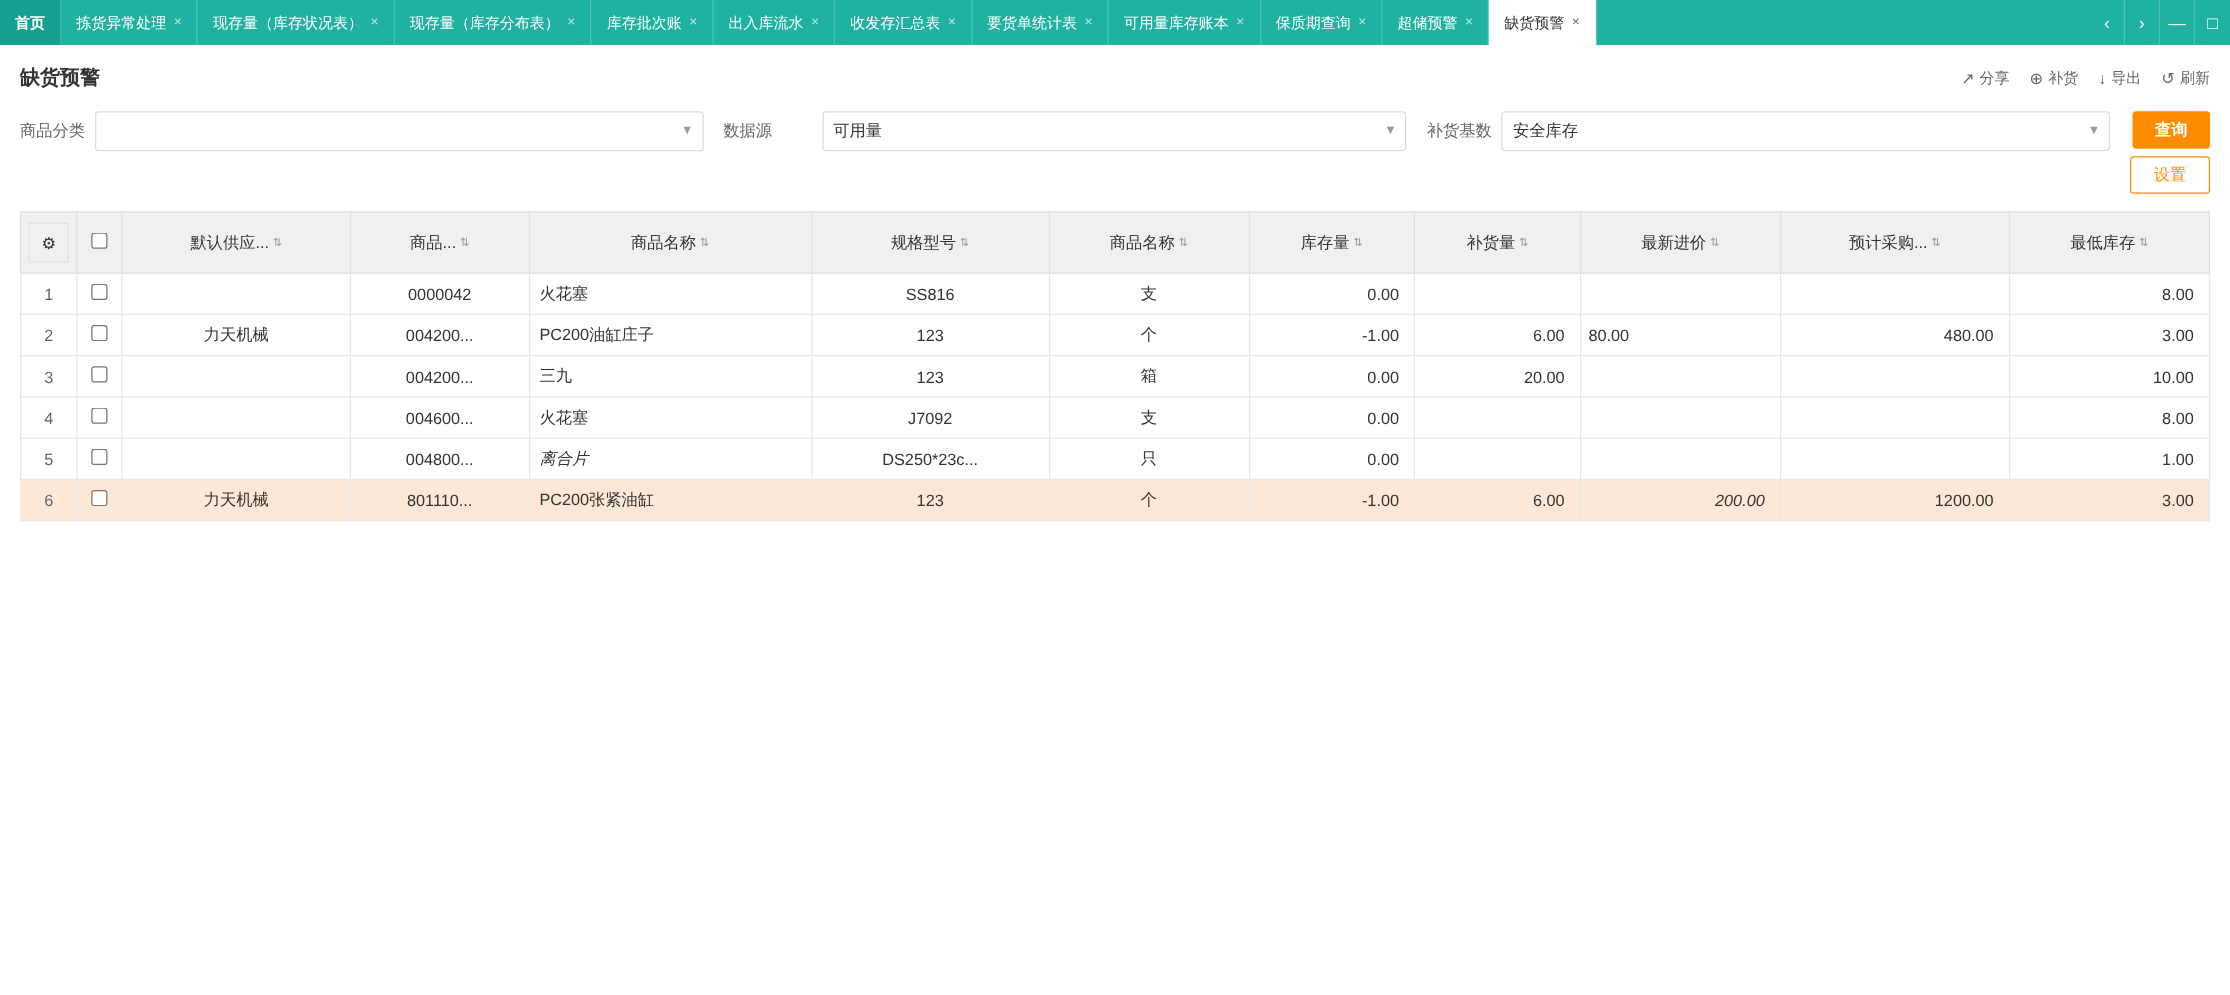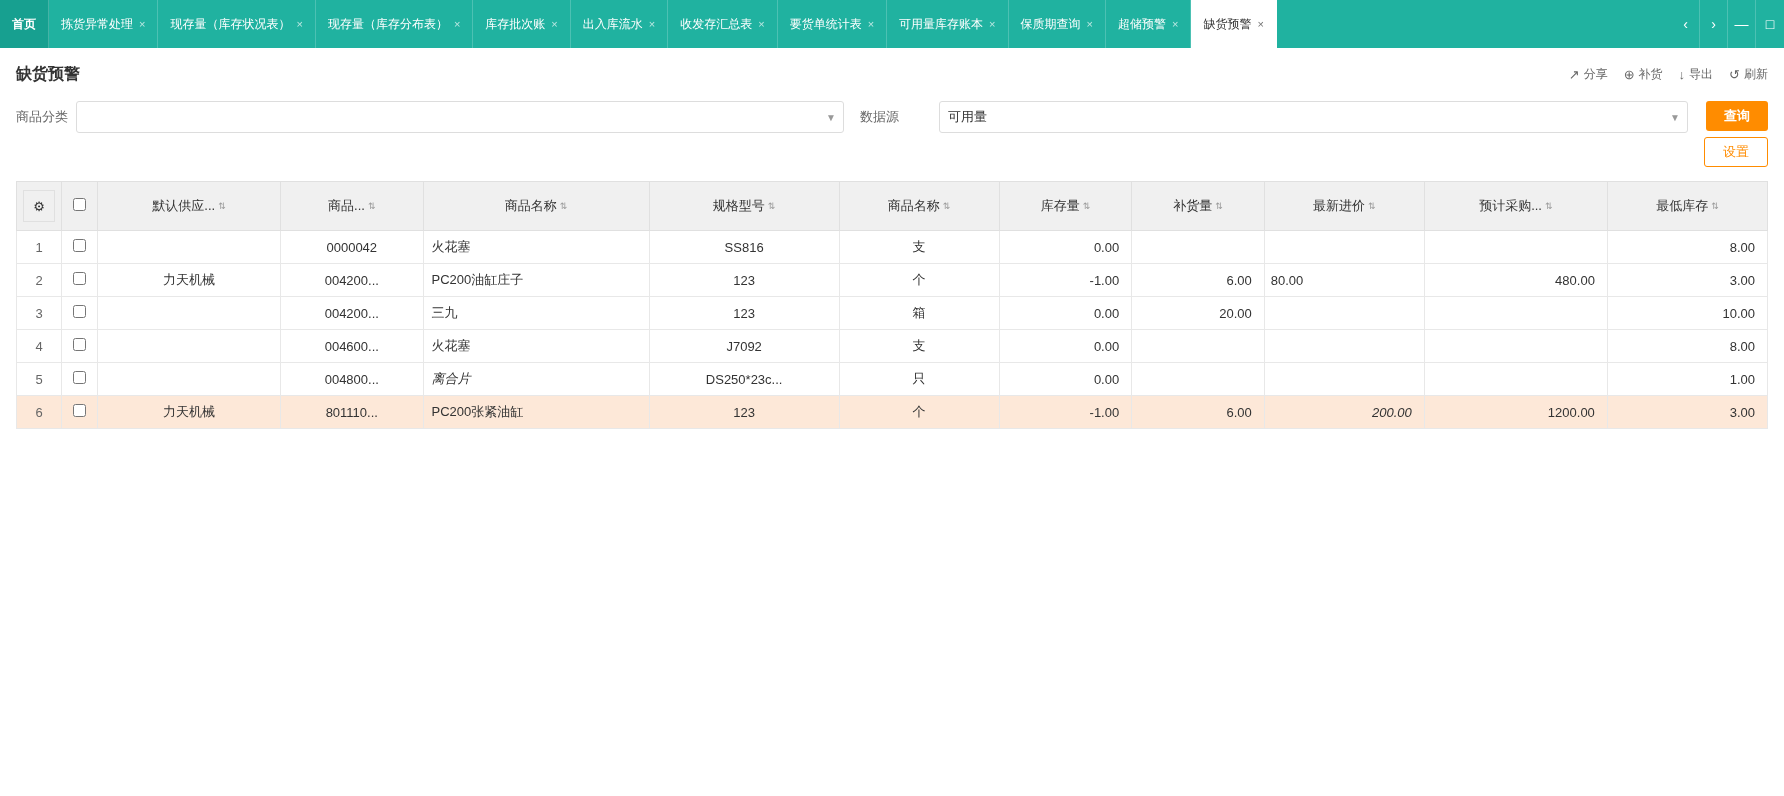--- a/index.html
+++ b/index.html
@@ -3,21 +3,21 @@
   <meta charset="utf-8">
   <style>
     * { box-sizing: border-box; margin: 0; padding: 0; }
     body { font-family: 'Microsoft YaHei', Arial, sans-serif; font-size: 13px; background: #f5f5f5; color: #333; }
 
     
     .tab-bar {
       display: flex;
       align-items: center;
       background: #20b2a0;
-      height: 48px;
+      height: 36px;
       overflow: hidden;
       flex-shrink: 0;
     }
     .tab-item {
       display: flex;
       align-items: center;
       padding: 0 12px;
       height: 100%;
       color: #fff;
       font-size: 12px;
@@ -281,20 +281,28 @@
           <div class="filter-select-display">
             <span></span>
           </div>
         </div>
       </div>
       <div style="display:flex; align-items:center; gap:8px; flex:1.2;">
         <span class="filter-label">数据源</span>
         <div class="filter-select-wrap" style="flex:1;margin-left:32px;">
           <div class="filter-select-display">
             <span>可用量</span>
+          </div>
+        </div>
+      </div>
+      <div style="display:flex; align-items:center; gap:8px; flex:1.2;">
+        <span class="filter-label">补货基数</span>
+        <div class="filter-select-wrap" style="flex:1;">
+          <div class="filter-select-display">
+            <span>安全库存</span>
           </div>
         </div>
       </div>
       <div class="filter-actions">
         <button class="btn-query">查询</button>
         <button class="btn-settings">设置</button>
       </div>
     </div>
 
     <table class="data-table">

